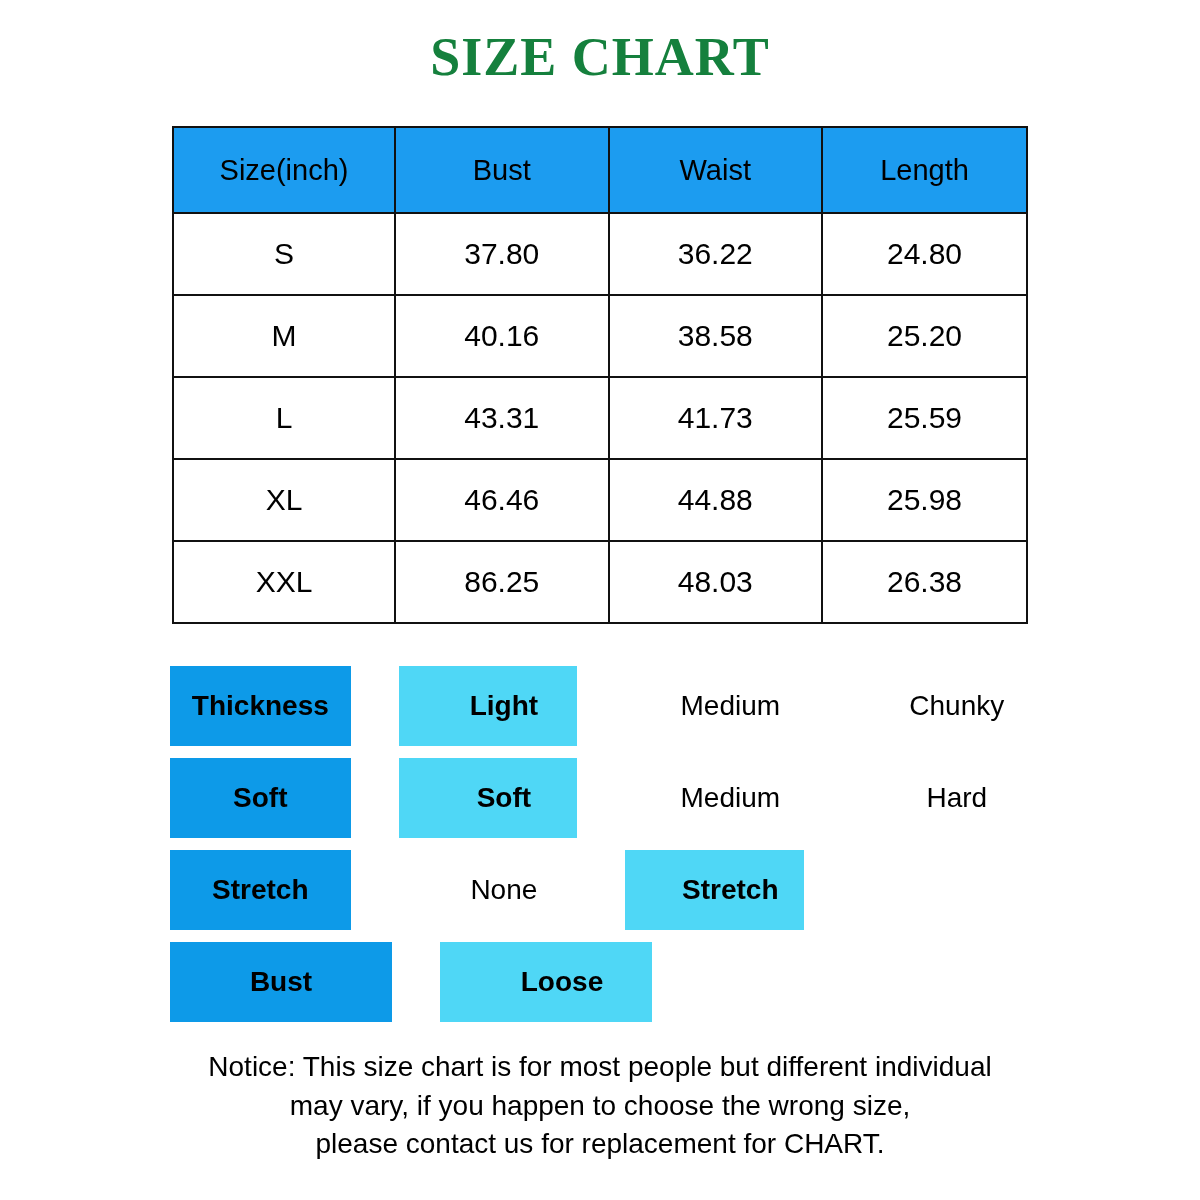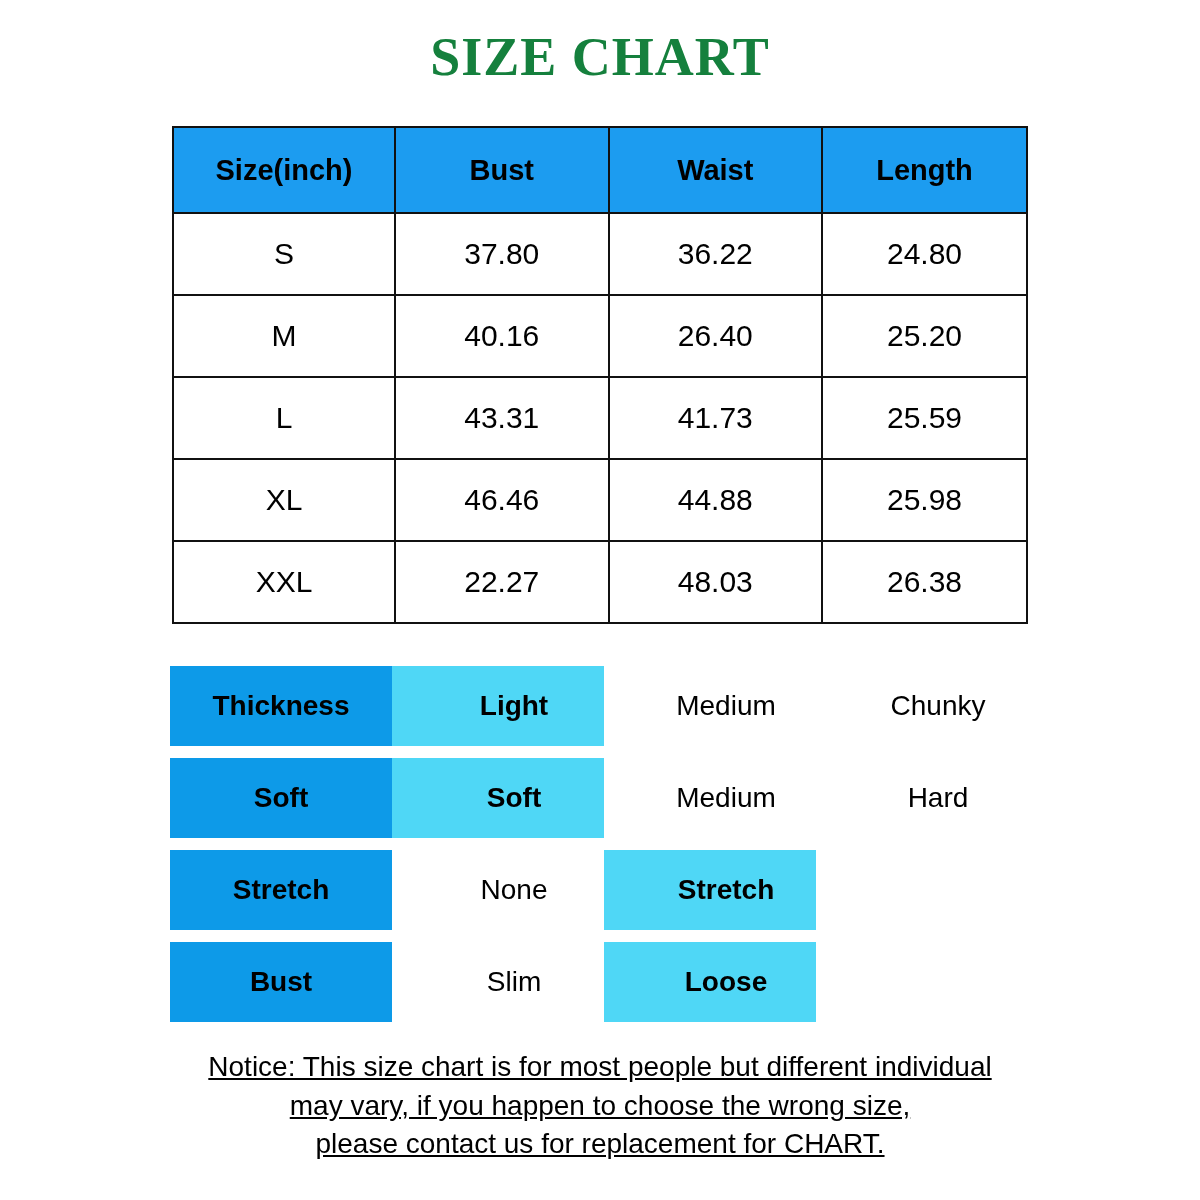--- a/index.html
+++ b/index.html
@@ -48,39 +48,40 @@
     border: 2px solid #111111;
     text-align: center;
     font-size: 30px;
     height: 80px;
     padding: 0;
     font-weight: 400;
   }
   table.size-table thead th {
     background: #1c9cf0;
     color: #000000;
-    font-weight: 700;
+    font-weight: 400;
     font-size: 29px;
     height: 84px;
   }
   table.size-table col.c0 { width: 26%; }
   table.size-table col.c1 { width: 25%; }
   table.size-table col.c2 { width: 25%; }
   table.size-table col.c3 { width: 24%; }
 
   
   .attrs {
     width: 860px;
     margin: 42px auto 0 auto;
   }
   .attr-row {
     display: flex;
     align-items: stretch;
     height: 80px;
     margin-bottom: 12px;
+    gap: 48px;
   }
   .attr-cell {
     display: flex;
     align-items: center;
     justify-content: center;
     font-size: 28px;
     height: 100%;
     box-sizing: border-box;
   }
   .attr-label {
@@ -103,21 +104,20 @@
   }
 
   
   .notice {
     width: 920px;
     margin: 26px auto 0 auto;
     text-align: center;
     font-size: 28px;
     line-height: 1.38;
     color: #000;
-    text-decoration: underline;
   }
   .notice div { white-space: nowrap; }
 </style>
 </head>
 <body>
 
 <div class="page">
 
   <h1 class="title">SIZE CHART</h1>
 
@@ -140,38 +140,38 @@
       <tbody>
         <tr>
           <td>S</td>
           <td>37.80</td>
           <td>36.22</td>
           <td>24.80</td>
         </tr>
         <tr>
           <td>M</td>
           <td>40.16</td>
-          <td>26.40</td>
+          <td>38.58</td>
           <td>25.20</td>
         </tr>
         <tr>
           <td>L</td>
           <td>43.31</td>
           <td>41.73</td>
           <td>25.59</td>
         </tr>
         <tr>
           <td>XL</td>
           <td>46.46</td>
           <td>44.88</td>
           <td>25.98</td>
         </tr>
         <tr>
           <td>XXL</td>
-          <td>22.27</td>
+          <td>86.25</td>
           <td>48.03</td>
           <td>26.38</td>
         </tr>
       </tbody>
     </table>
   </div>
 
   <div class="attrs">
 
     <div class="attr-row">
@@ -190,21 +190,20 @@
 
     <div class="attr-row">
       <div class="attr-cell attr-label">Stretch</div>
       <div class="attr-cell attr-opt">None</div>
       <div class="attr-cell attr-opt selected">Stretch</div>
       <div class="attr-cell attr-opt"></div>
     </div>
 
     <div class="attr-row">
       <div class="attr-cell attr-label">Bust</div>
-      <div class="attr-cell attr-opt">Slim</div>
       <div class="attr-cell attr-opt selected">Loose</div>
     </div>
 
   </div>
 
   <div class="notice">
     <div>Notice: This size chart is for most people but different individual</div>
     <div>may vary, if you happen to choose the wrong size,</div>
     <div>please contact us for replacement for CHART.</div>
   </div>

